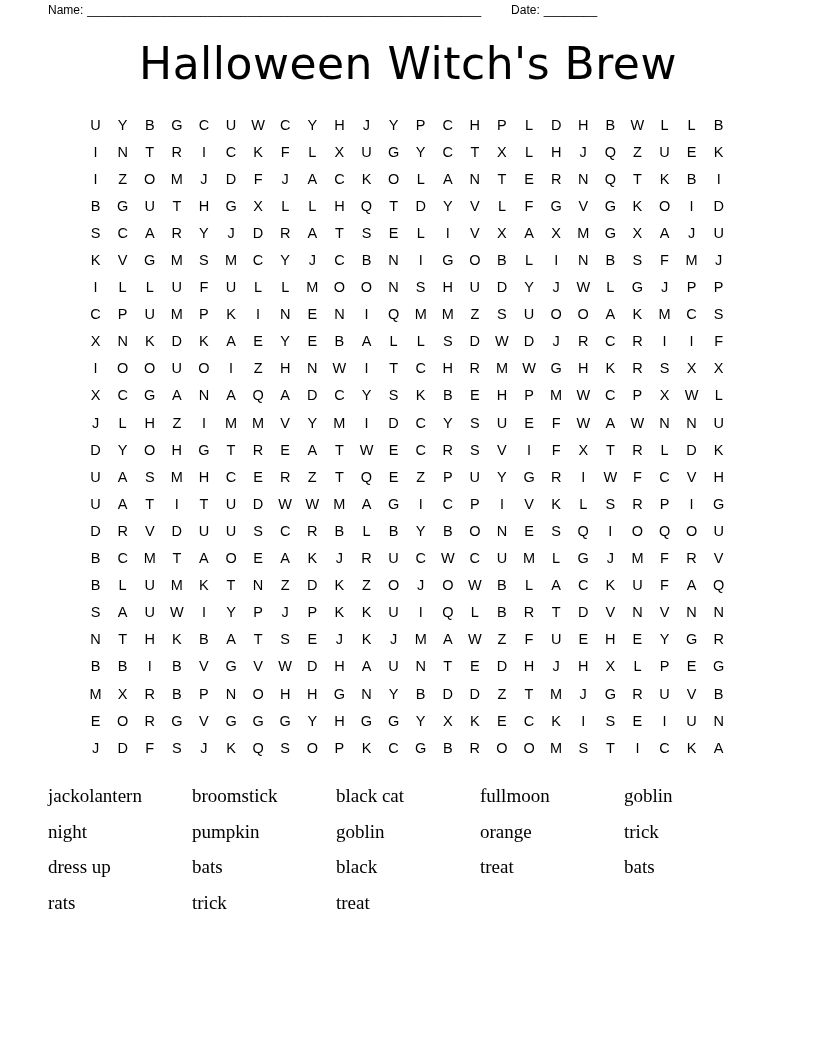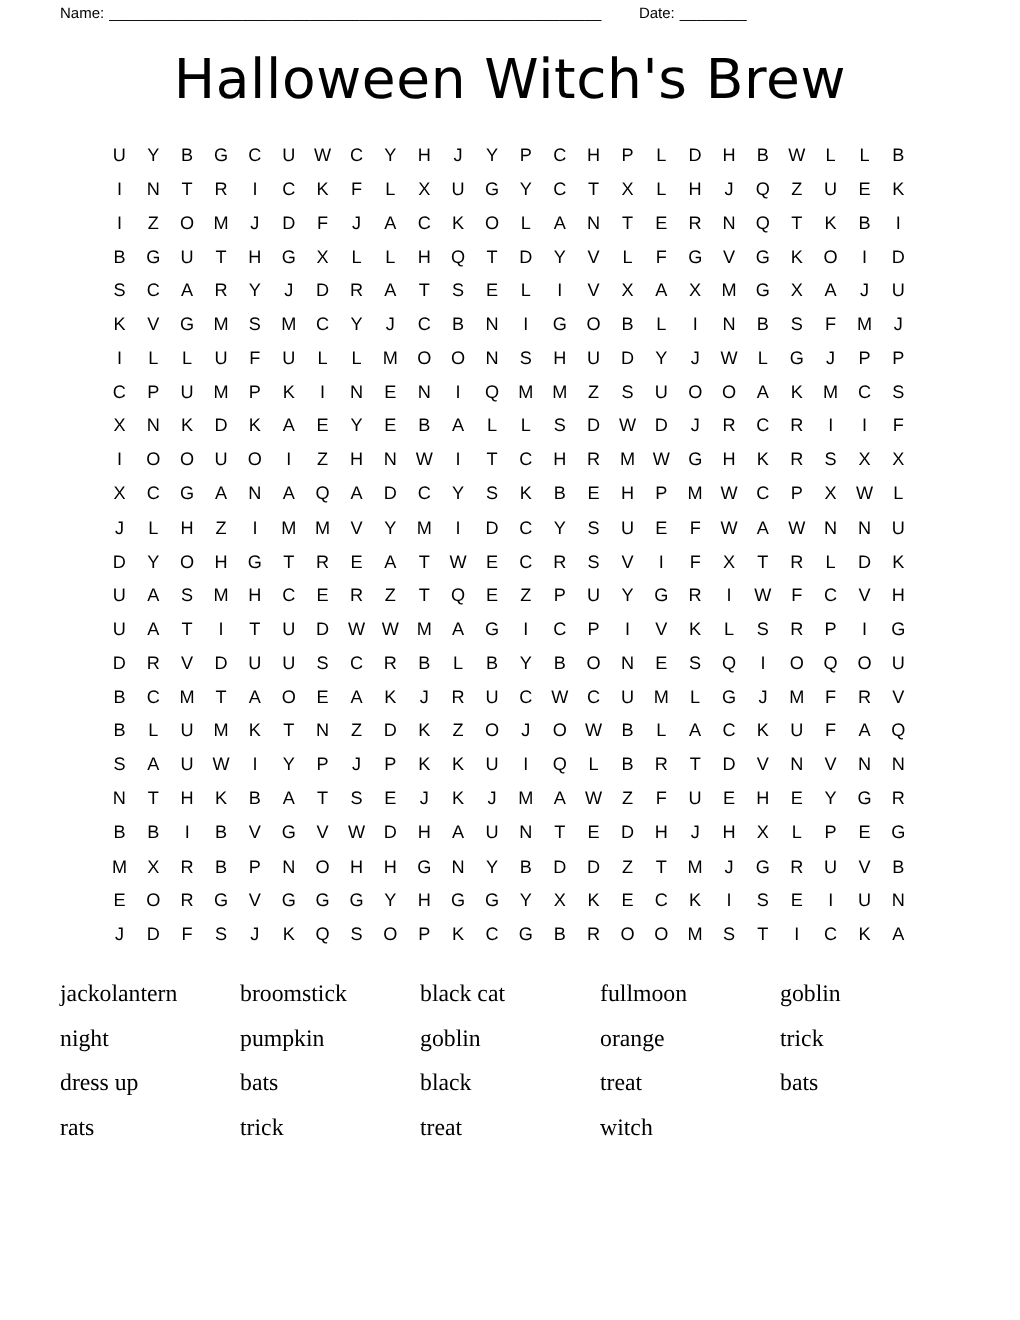--- a/index.html
+++ b/index.html
@@ -679,21 +679,20 @@
       <div class="word-col">
         <div class="word">black cat</div>
         <div class="word">goblin</div>
         <div class="word">black</div>
         <div class="word">treat</div>
       </div>
       <div class="word-col">
         <div class="word">fullmoon</div>
         <div class="word">orange</div>
         <div class="word">treat</div>
-        <div class="word">witch</div>
       </div>
       <div class="word-col">
         <div class="word">goblin</div>
         <div class="word">trick</div>
         <div class="word">bats</div>
       </div>
     </div>
 
 </div>
 

